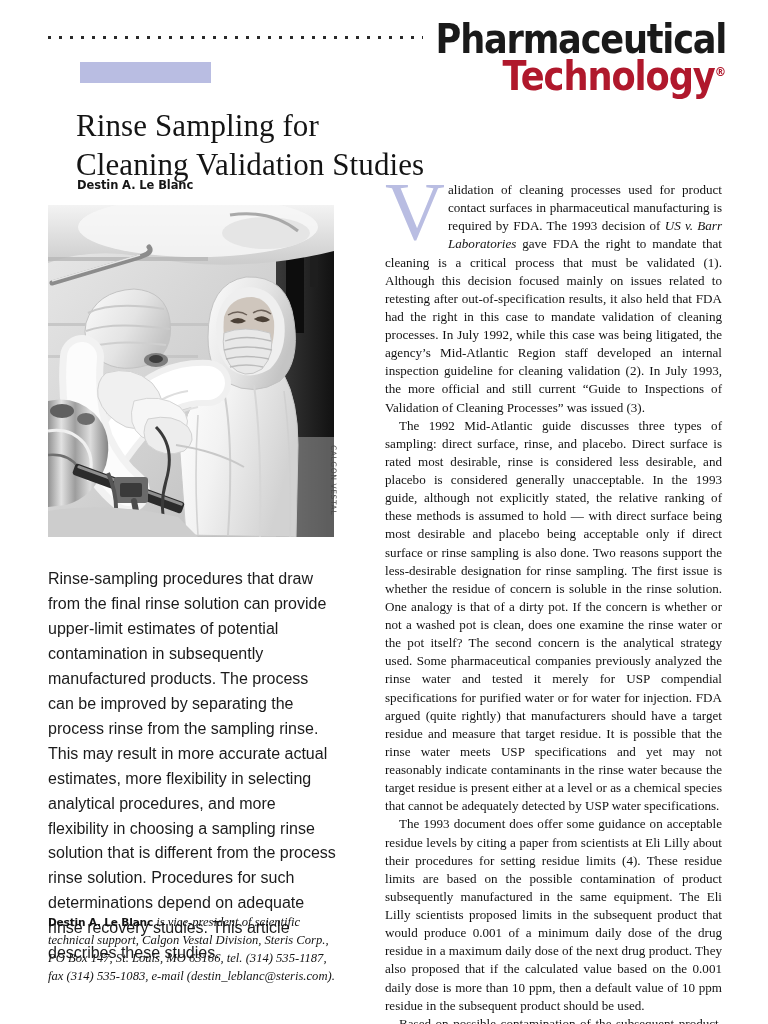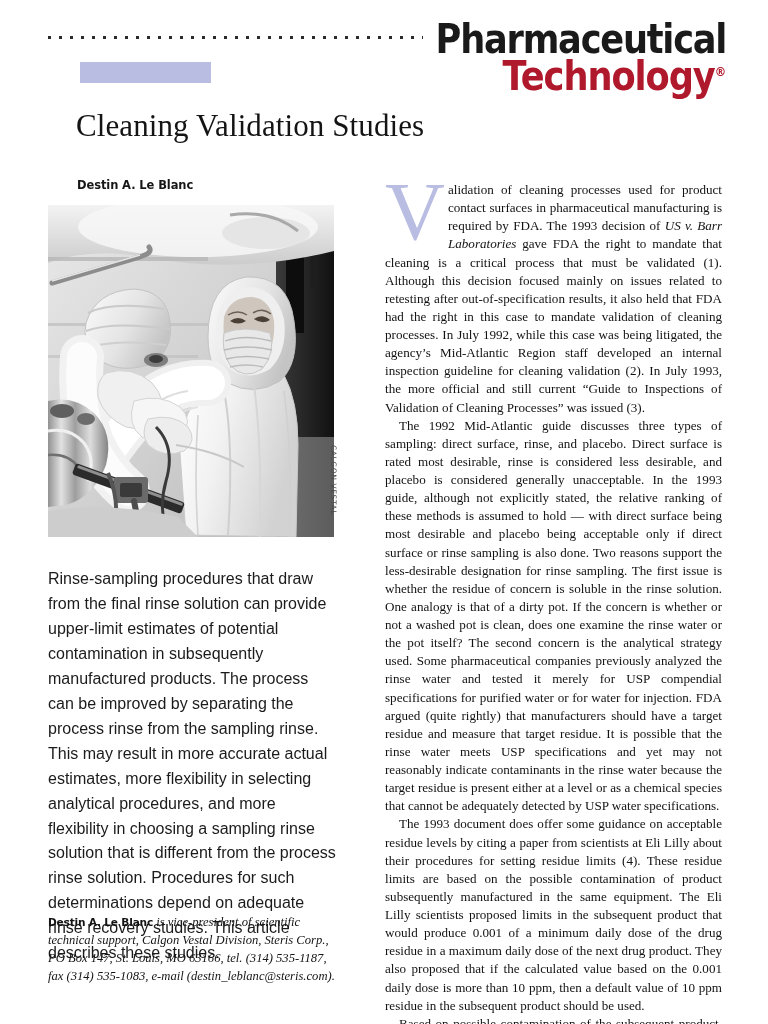--- a/index.html
+++ b/index.html
@@ -204,20 +204,21 @@
   <div class="dotted-rule"></div>
 
   <div class="masthead">
     <span class="mast-line1">Pharmaceutical</span>
     <span class="mast-line2"><span>Technology</span><span class="mast-reg">®</span></span>
   </div>
 
   <div class="accent-bar"></div>
 
   <h1 class="article-title">
+    <span class="t-line">Rinse Sampling for</span>
     <span class="t-line">Cleaning Validation Studies</span>
   </h1>
 
   <div class="byline">Destin A. Le Blanc</div>
 
   <div class="photo-wrap">
     <div class="photo">
       <svg width="286" height="332" viewBox="0 0 286 332">
         <defs>
           <linearGradient id="bgGrad" x1="0" y1="0" x2="1" y2="1">

